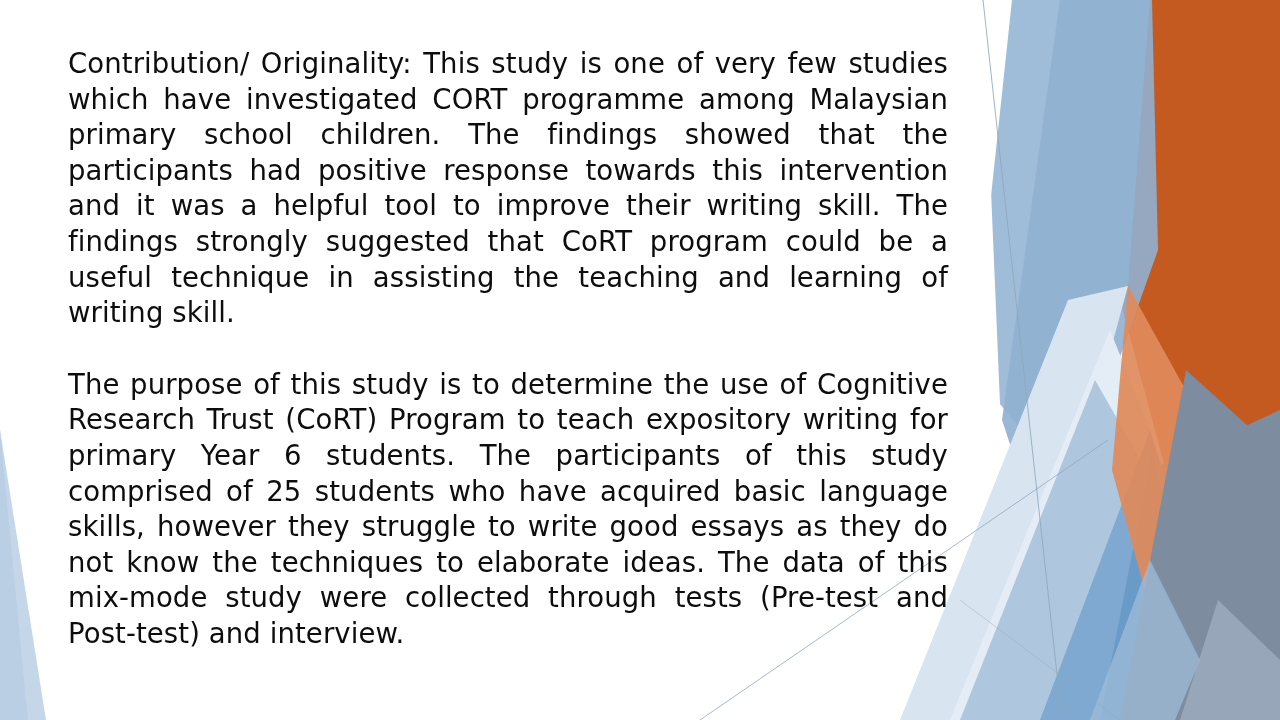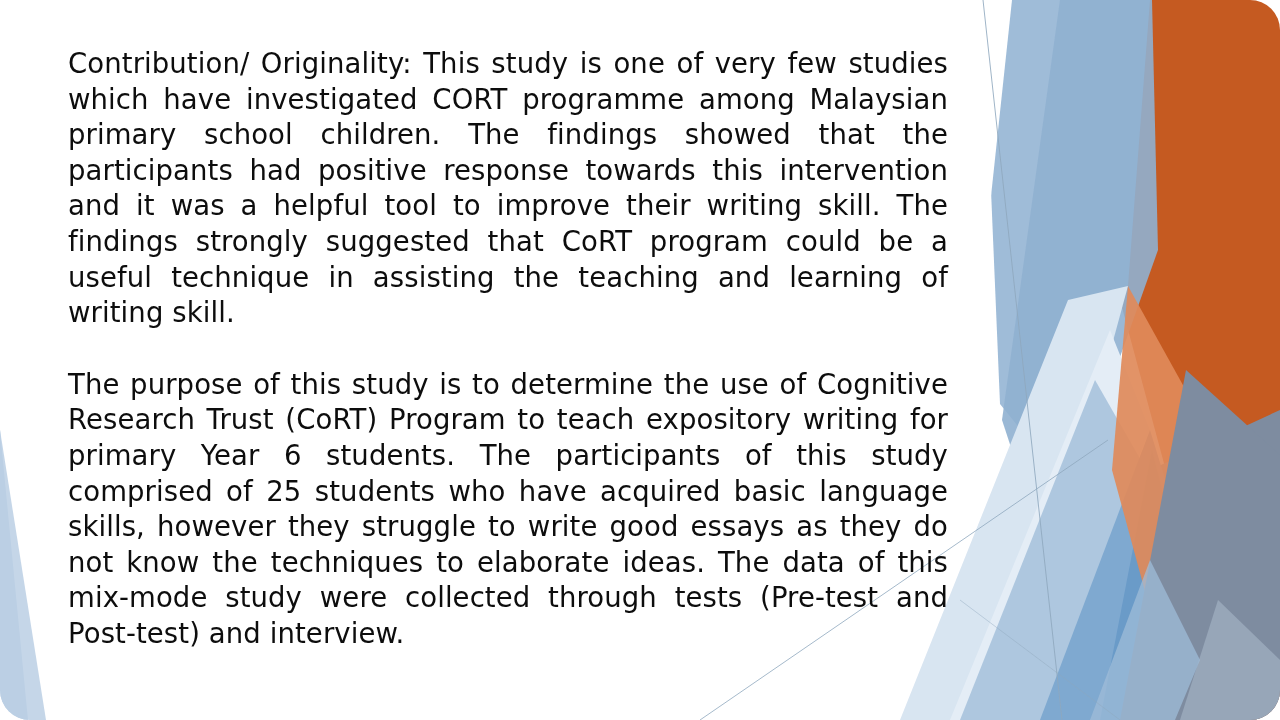--- a/index.html
+++ b/index.html
@@ -8,21 +8,20 @@
     padding: 0;
     background: #ffffff;
   }
   #slide {
     position: relative;
     width: 1280px;
     height: 720px;
     background: #ffffff;
     overflow: hidden;
     font-family: "DejaVu Sans", "Liberation Sans", sans-serif;
-    border-radius: 30px;
   }
 
   
   #deco {
     position: absolute;
     inset: 0;
     width: 1280px;
     height: 720px;
     pointer-events: none;
   }

